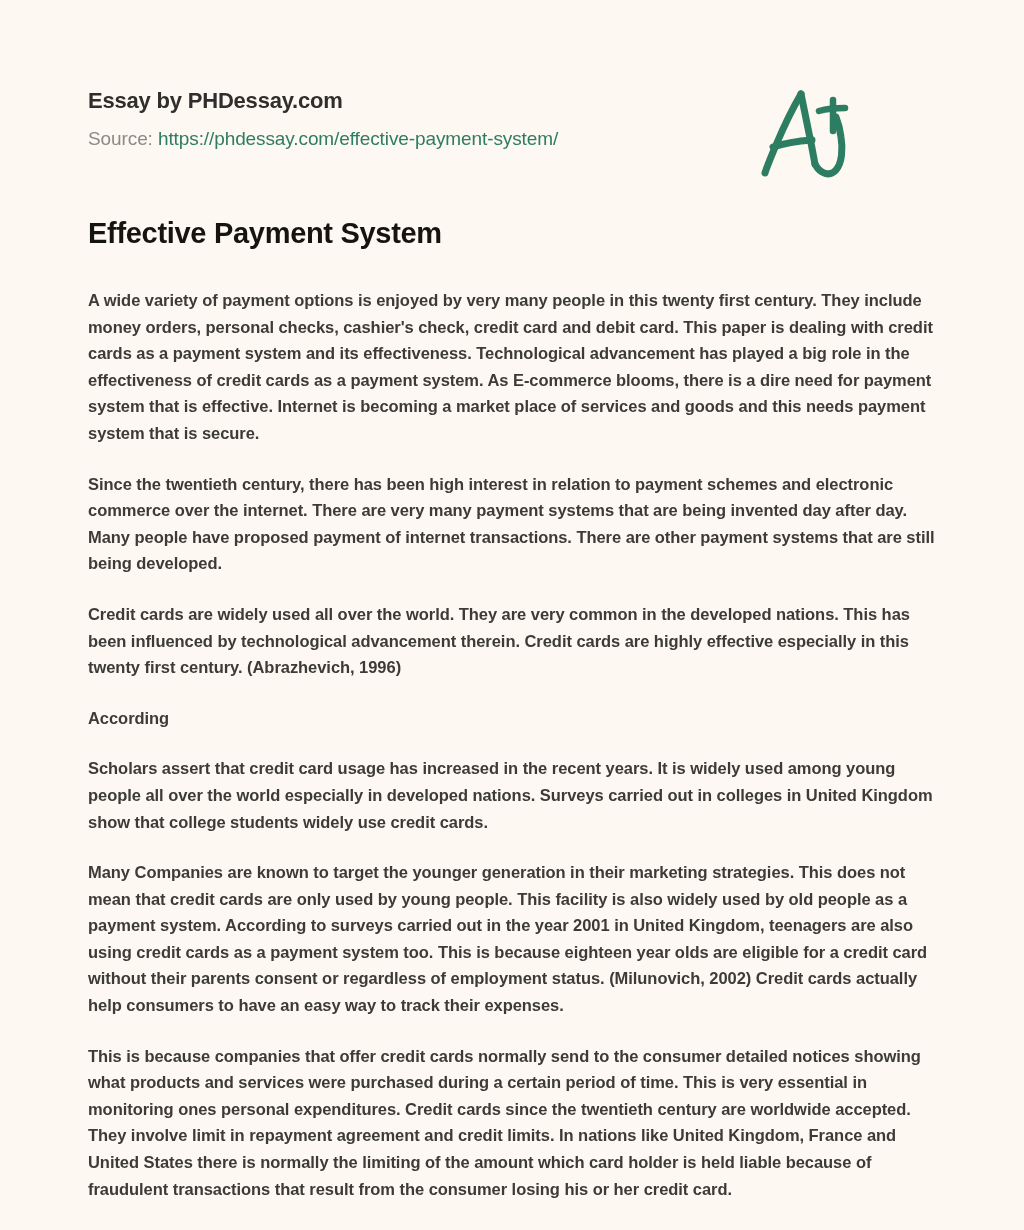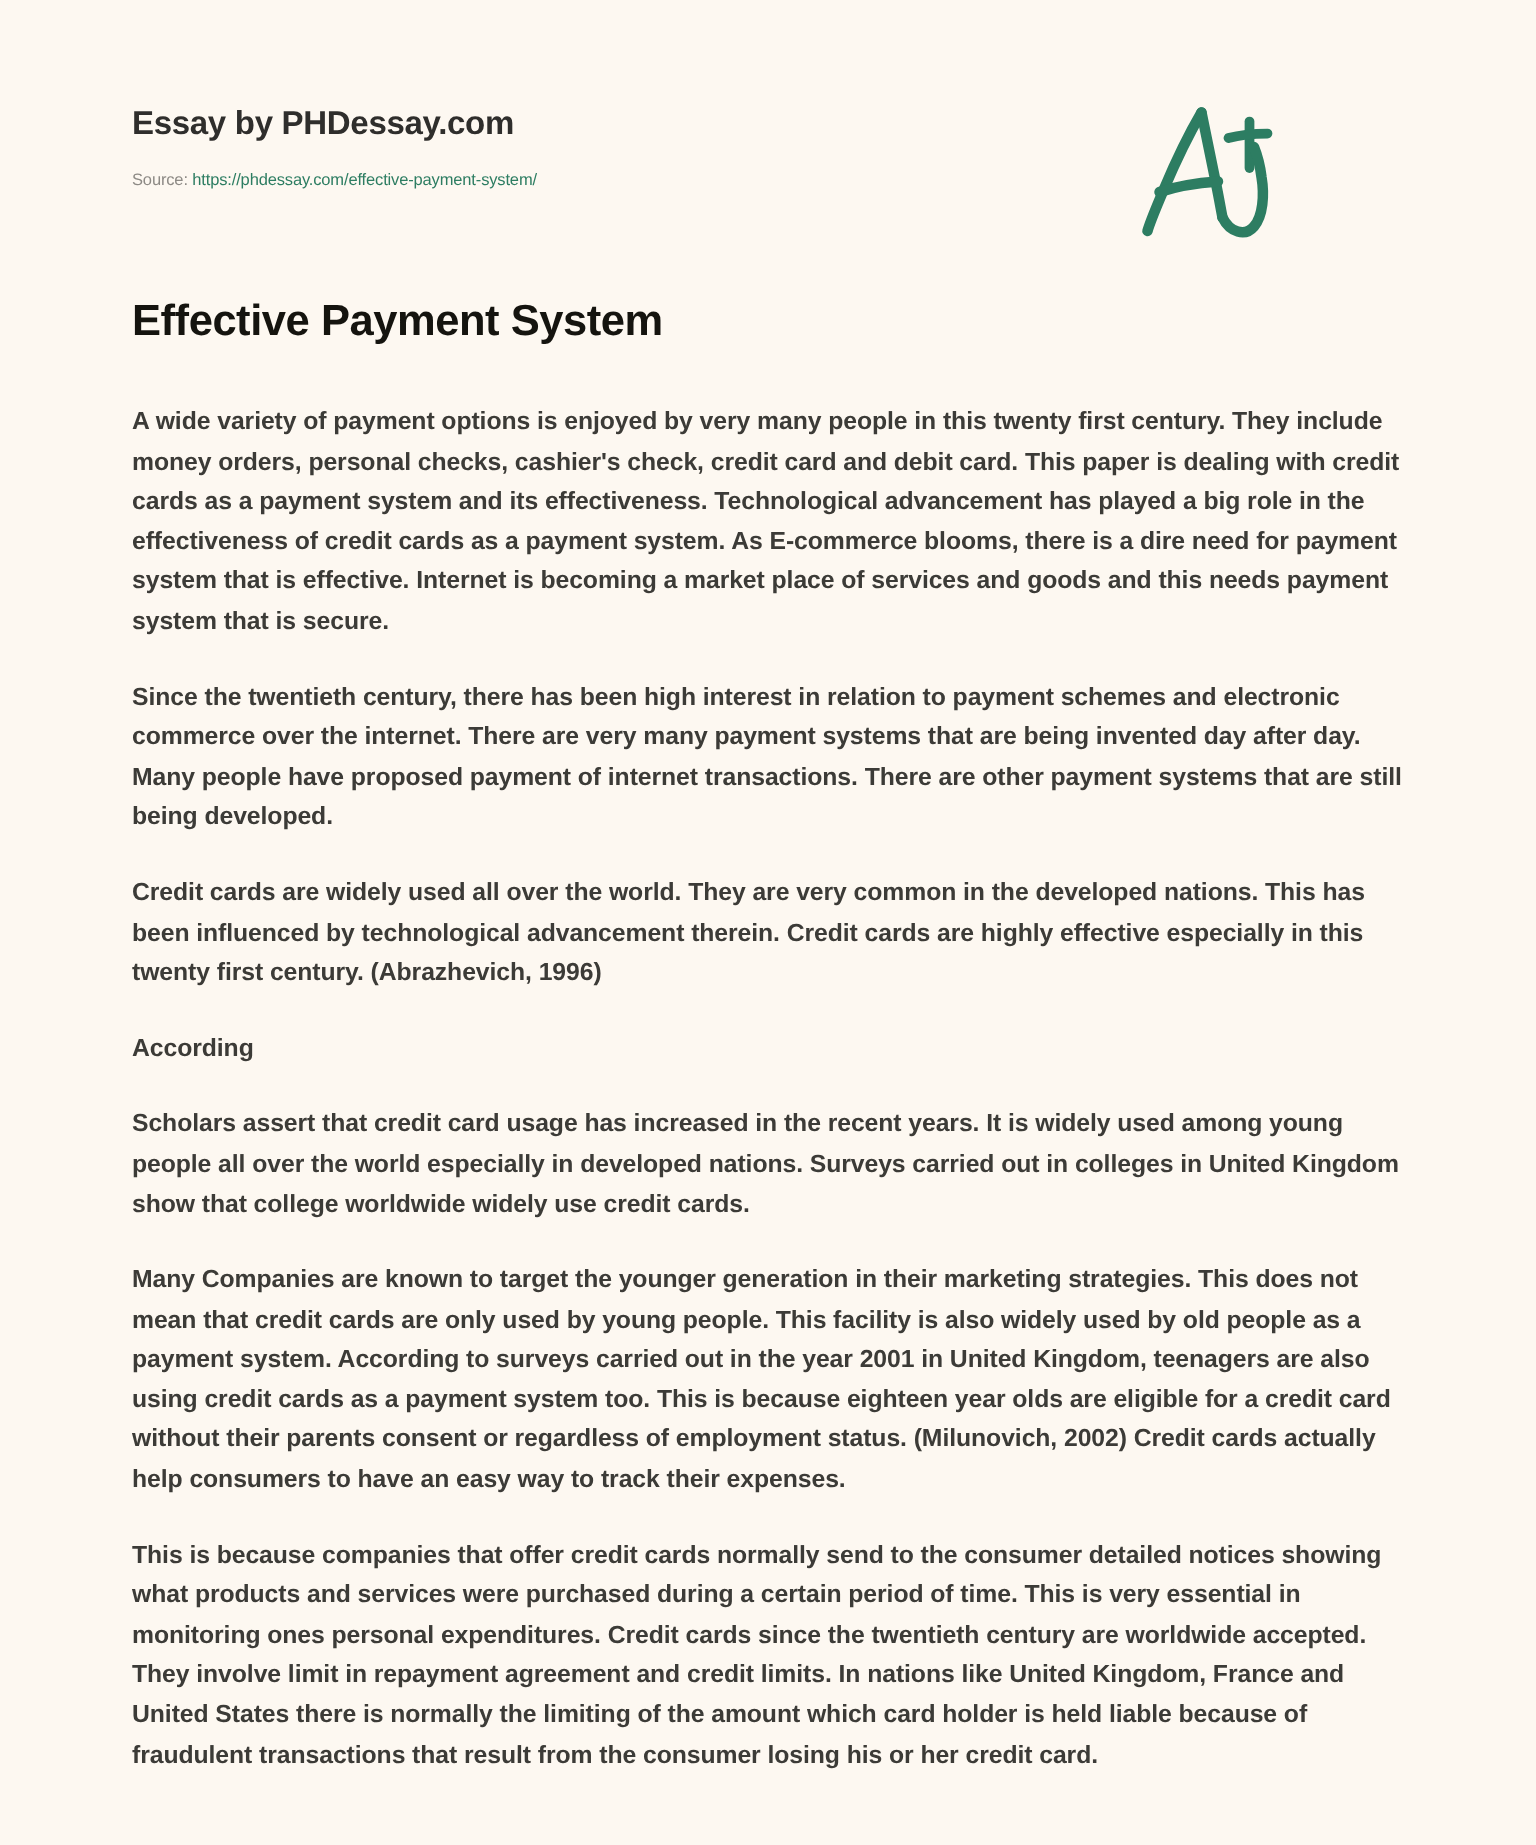--- a/index.html
+++ b/index.html
@@ -14,41 +14,42 @@
     font-family: "Liberation Sans", sans-serif;
     -webkit-font-smoothing: antialiased;
   }
 
   .page {
     position: relative;
     width: 1024px;
     height: 874px;
     box-sizing: border-box;
     padding: 0 88px;
+    margin-top: 19px;
   }
 
   
   .masthead {
     position: relative;
     padding-top: 68px;
     height: 118px;
     box-sizing: border-box;
   }
 
   .brand-line {
     font-size: 22px;
     font-weight: bold;
     color: #2f2e2c;
     letter-spacing: -0.2px;
     line-height: 28px;
   }
 
   .source-line {
     margin-top: 14px;
-    font-size: 11px;
+    font-size: 19px;
     line-height: 20px;
     color: #8d8a85;
     letter-spacing: -0.1px;
   }
 
   .source-label {
     color: #8d8a85;
   }
 
   .source-url {
@@ -135,18 +136,18 @@
 
   </div>
 
   <h1 class="doc-title">Effective Payment System</h1>
 
   <div class="article">
       <p>A wide variety of payment options is enjoyed by very many people in this twenty first century. They include money orders, personal checks, cashier's check, credit card and debit card. This paper is dealing with credit cards as a payment system and its effectiveness. Technological advancement has played a big role in the effectiveness of credit cards as a payment system. As E-commerce blooms, there is a dire need for payment system that is effective. Internet is becoming a market place of services and goods and this needs payment system that is secure.</p>
       <p>Since the twentieth century, there has been high interest in relation to payment schemes and electronic commerce over the internet. There are very many payment systems that are being invented day after day. Many people have proposed payment of internet transactions. There are other payment systems that are still being developed.</p>
       <p>Credit cards are widely used all over the world. They are very common in the developed nations. This has been influenced by technological advancement therein. Credit cards are highly effective especially in this twenty first century. (Abrazhevich, 1996)</p>
       <p class="section-head">According</p>
-      <p>Scholars assert that credit card usage has increased in the recent years. It is widely used among young people all over the world especially in developed nations. Surveys carried out in colleges in United Kingdom show that college worldwide widely use credit cards.</p>
+      <p>Scholars assert that credit card usage has increased in the recent years. It is widely used among young people all over the world especially in developed nations. Surveys carried out in colleges in United Kingdom show that college students widely use credit cards.</p>
       <p>Many Companies are known to target the younger generation in their marketing strategies. This does not mean that credit cards are only used by young people. This facility is also widely used by old people as a payment system. According to surveys carried out in the year 2001 in United Kingdom, teenagers are also using credit cards as a payment system too. This is because eighteen year olds are eligible for a credit card without their parents consent or regardless of employment status. (Milunovich, 2002) Credit cards actually help consumers to have an easy way to track their expenses.</p>
       <p>This is because companies that offer credit cards normally send to the consumer detailed notices showing what products and services were purchased during a certain period of time. This is very essential in monitoring ones personal expenditures. Credit cards since the twentieth century are worldwide accepted. They involve limit in repayment agreement and credit limits. In nations like United Kingdom, France and United States there is normally the limiting of the amount which card holder is held liable because of fraudulent transactions that result from the consumer losing his or her credit card.</p>
     </div>
 
 </div>
 
 </body></html>

